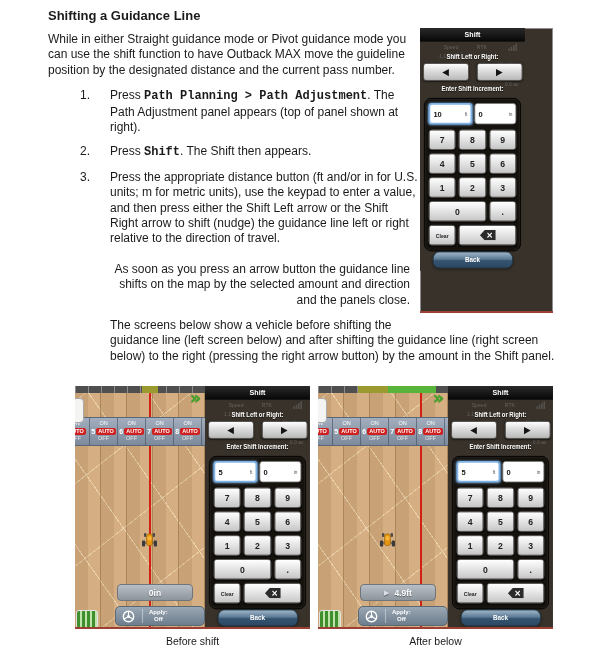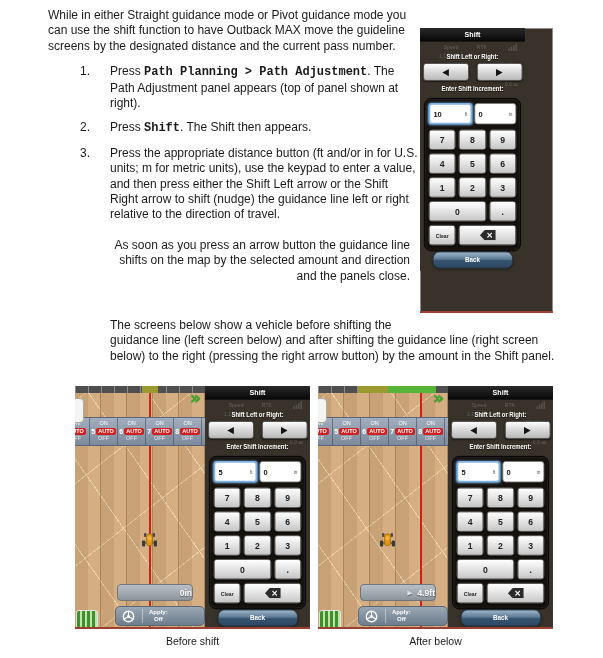--- a/index.html
+++ b/index.html
@@ -46,21 +46,21 @@
      align-items:center;justify-content:center;line-height:1;}
   .sec-cell .on{font-size:5.5px;color:#ffffff;margin-bottom:1px;}
   .sec-cell .mid{display:flex;align-items:center;gap:1px;}
   .sec-cell .n{font-size:7px;color:#ffffff;font-weight:bold;}
   .sec-cell .auto{font-size:5.5px;font-weight:bold;color:#ffffff;background:#cf1f1f;
      border-radius:2px;padding:1px 2px;}
   .sec-cell .off{font-size:5.5px;color:#e8e8e8;margin-top:1px;}
   .vehicle{position:absolute;z-index:2;}
   .dist-badge{position:absolute;left:42px;top:198px;width:74px;height:15px;z-index:5;
      background:linear-gradient(#b9bfc6,#8d959d);border:1px solid #6e757d;border-radius:4px;
-     color:#ffffff;font-size:8.5px;font-weight:bold;display:flex;align-items:center;justify-content:flex-end;gap:5px;
+     color:#ffffff;font-size:8.5px;font-weight:bold;display:flex;align-items:center;justify-content:center;gap:5px;
      text-shadow:0 1px 1px rgba(0,0,0,0.4);}
   .dist-badge .arr{font-family:"DejaVu Sans",sans-serif;font-size:7px;color:#d9dfe5;}
   .apply-bar{position:absolute;left:40px;top:220px;width:90px;height:20px;z-index:5;
      background:linear-gradient(#9aa7b4,#6d7d8d);border:1px solid #5a6775;border-radius:5px;
      display:flex;align-items:center;gap:5px;padding:0 6px;box-sizing:border-box;}
   .apply-txt{font-size:6px;font-weight:bold;color:#ffffff;line-height:1.2;text-align:center;
      border-left:1px solid rgba(255,255,255,0.4);padding-left:6px;margin-left:2px;}
   .rows-icon{position:absolute;left:1px;top:224px;width:20px;height:17px;z-index:5;border:1px solid #e2e2e2;
      border-radius:3px;background:repeating-linear-gradient(90deg,#3f8f2f 0 3px,#bfe3a8 3px 5px);}
 
@@ -105,21 +105,22 @@
   .back-btn{position:absolute;left:50%;transform:translateX(-50%);bottom:3px;width:100px;height:18px;z-index:2;
      border-radius:9px;border:1px solid #20394f;color:#ffffff;font-size:8px;font-weight:bold;
      background:linear-gradient(#9fb6c9,#5c7a94 45%,#35536f 55%,#2b4763);
      display:flex;align-items:center;justify-content:center;box-shadow:0 1px 3px rgba(0,0,0,0.6);}
   b{font-weight:bold;font-family:Liberation Mono, monospace;}
 </style>
 </head>
 <body>
 
 <div class="doc">
-  <div class="intro">While in either Straight guidance mode or Pivot guidance mode you can use the shift function to have Outback MAX move the guideline screens by the designated distance and the current pass number.</div>
+  <h1>Shifting a Guidance Line</h1>
+  <div class="intro">While in either Straight guidance mode or Pivot guidance mode you can use the shift function to have Outback MAX move the guideline position by the designated distance and the current pass number.</div>
 
   <div class="step">
     <span class="num">1.</span>
     <span>Press </span><b>Path Planning &gt; Path Adjustment</b><span>. The Path Adjustment panel appears (top of panel shown at right).</span>
   </div>
   <div class="step">
     <span class="num">2.</span>
     <span>Press </span><b>Shift</b><span>. The Shift then appears.</span>
   </div>
   <div class="step">

